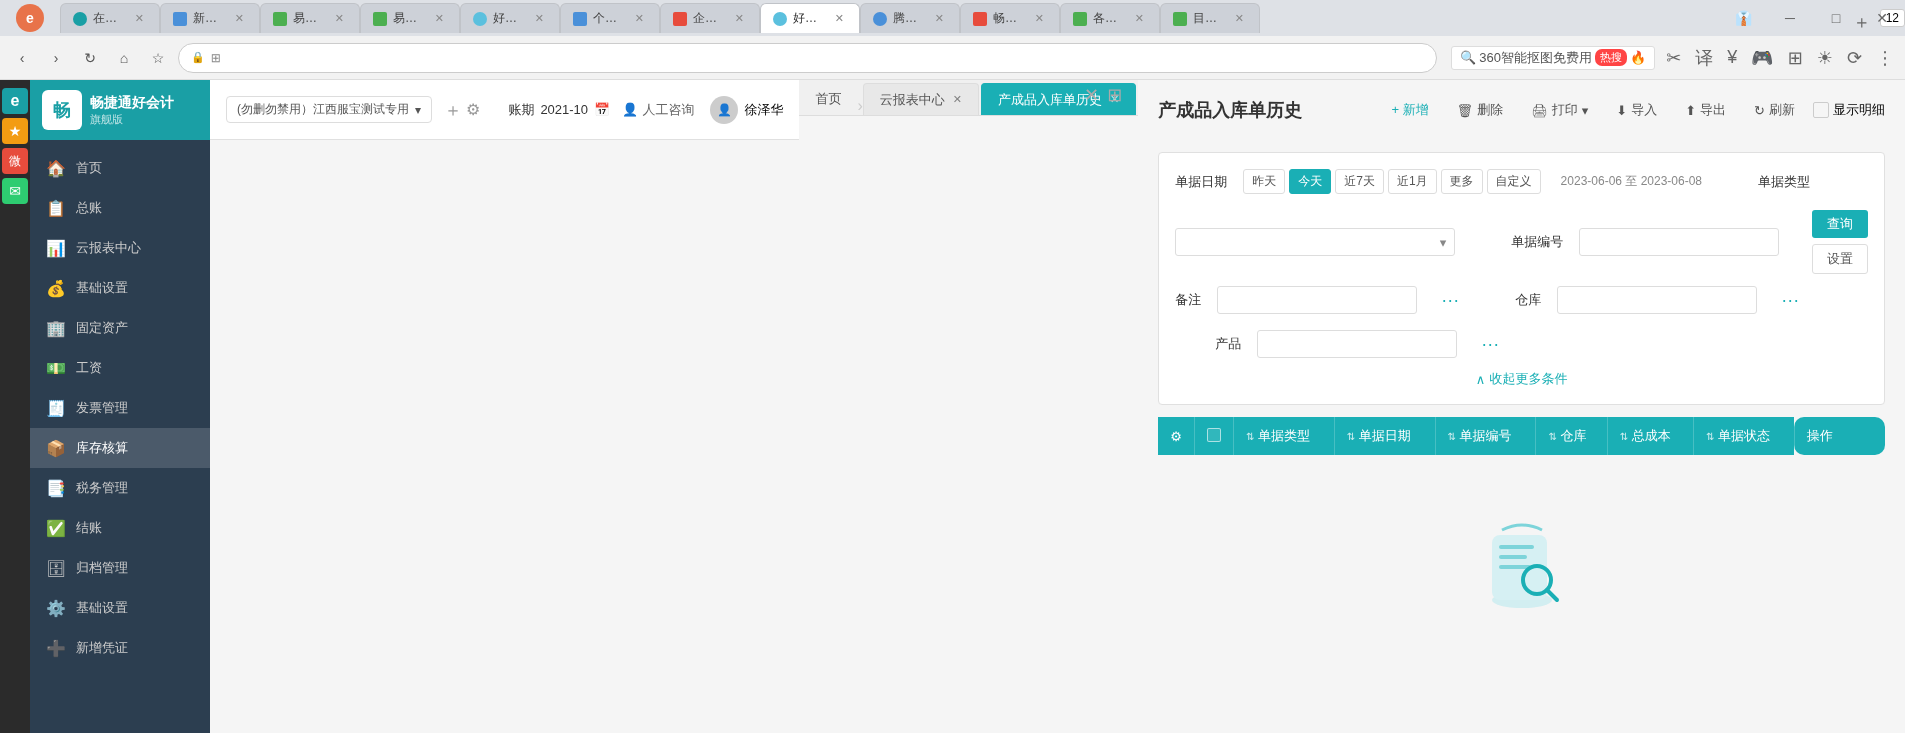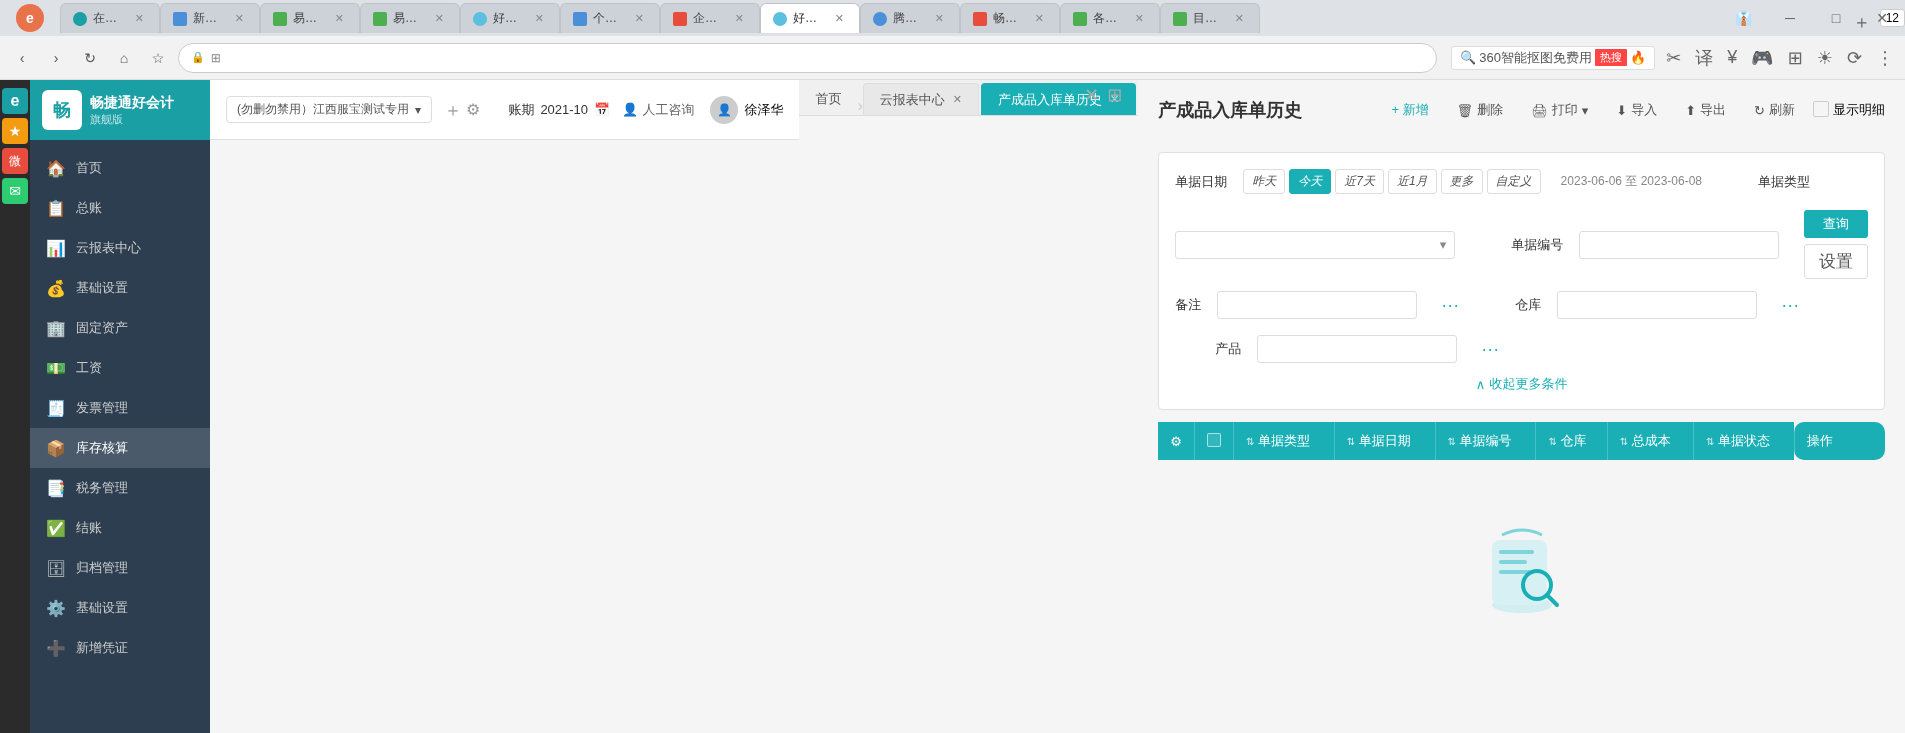--- a/index.html
+++ b/index.html
@@ -66,21 +66,21 @@
     
     .toolbar { display: flex; align-items: center; gap: 8px; margin-bottom: 16px; flex-wrap: wrap; }
     .toolbar-btn { display: flex; align-items: center; gap: 4px; padding: 5px 10px; font-size: 13px; color: #555; cursor: pointer; border: none; background: none; }
     .toolbar-btn.teal { color: #1aafb5; }
 
     
     .filter-area { background: #fff; border: 1px solid #e0e0e0; border-radius: 4px; padding: 16px; margin-bottom: 12px; }
     .filter-row { display: flex; align-items: center; gap: 16px; margin-bottom: 12px; flex-wrap: wrap; }
     .filter-label { font-size: 13px; color: #333; white-space: nowrap; }
     .filter-date-btns { display: flex; align-items: center; gap: 4px; }
-    .date-btn { padding: 3px 8px; font-size: 12px; border: 1px solid #ddd; border-radius: 3px; cursor: pointer; color: #555; background: #fff; font-style: italic; }
+    .date-btn { padding: 3px 8px; font-size: 12px; border: 1px solid #ddd; border-radius: 3px; cursor: pointer; color: #555; background: #fff; }
     .date-btn.active { background: #1aafb5; color: #fff; border-color: #1aafb5; }
     .date-range { font-size: 12px; color: #888; margin-left: 4px; }
     .filter-select { min-width: 200px; height: 28px; border: 1px solid #ddd; border-radius: 3px; display: flex; align-items: center; padding: 0 8px; font-size: 13px; color: #333; cursor: pointer; position: relative; }
     .filter-select-arrow { margin-left: auto; color: #888; }
     .filter-input { height: 28px; border: 1px solid #ddd; border-radius: 3px; padding: 0 8px; font-size: 13px; color: #333; min-width: 200px; }
     .filter-dots { color: #1aafb5; font-size: 18px; cursor: pointer; margin-left: 8px; }
     .collapse-btn { display: flex; align-items: center; gap: 4px; color: #1aafb5; font-size: 13px; cursor: pointer; margin: 0 auto; }
 
     
     .data-table { width: 100%; border-collapse: collapse; }
@@ -89,21 +89,21 @@
     .table-header th:last-child { border-right: none; border-radius: 10px; }
     .sort-icon { font-size: 10px; opacity: 0.8; }
     .th-gear { width: 36px; text-align: center; }
     .th-check { width: 36px; text-align: center; }
 
     
     .empty-state { display: flex; flex-direction: column; align-items: center; justify-content: center; padding: 60px; }
 
     
     .query-btn { padding: 5px 14px; background: #1aafb5; color: #fff; border: none; border-radius: 3px; cursor: pointer; font-size: 13px; }
-    .settings-btn { padding: 5px 14px; background: #fff; color: #555; border: 1px solid #ddd; border-radius: 3px; cursor: pointer; font-size: 17px; }
+    .settings-btn { padding: 5px 14px; background: #fff; color: #555; border: 1px solid #ddd; border-radius: 3px; cursor: pointer; font-size: 13px; }
 
     
     .browser-title-bar { height: 36px; background: #dee1e6; display: flex; align-items: center; position: relative; }
     .win-controls { position: absolute; right: 0; top: 0; height: 36px; display: flex; align-items: center; }
     .win-ctrl-btn { width: 46px; height: 36px; display: flex; align-items: center; justify-content: center; font-size: 14px; color: #666; cursor: pointer; }
   </style>
 </head>
 <body>
 
 <div class="browser-frame">
@@ -193,21 +193,21 @@
     <div class="nav-btn">⌂</div>
     <div class="nav-btn">☆</div>
     <div class="url-bar">
       <span style="font-size:11px;color:#888;margin-right:6px;">🔒</span>
       <span style="font-size:12px;color:#888;">⊞</span>
     </div>
     <div class="toolbar-icons">
       <span style="font-size:13px;color:#555;background:#fff;border:1px solid #ddd;border-radius:3px;padding:2px 8px;display:flex;align-items:center;gap:3px;">
         <span>🔍</span>
         <span>360智能抠图免费用</span>
-        <span style="background:#f44;color:#fff;font-size:11px;padding:1px 5px;border-radius:1px;">热搜</span>
+        <span style="background:#f44;color:#fff;font-size:11px;padding:1px 5px;border-radius:7px;">热搜</span>
         <span>🔥</span>
       </span>
       <span class="toolbar-icon">✂</span>
       <span class="toolbar-icon">译</span>
       <span class="toolbar-icon">¥</span>
       <span class="toolbar-icon">🎮</span>
       <span class="toolbar-icon">⊞</span>
       <span class="toolbar-icon">☀</span>
       <span class="toolbar-icon">⟳</span>
       <span class="toolbar-icon">⋮</span>
@@ -354,21 +354,21 @@
               <span>导入</span>
             </button>
             <button class="toolbar-btn">
               <span>⬆</span>
               <span>导出</span>
             </button>
             <button class="toolbar-btn">
               <span>↻</span>
               <span>刷新</span>
             </button>
-            <div style="display:flex;gap:4px;">
+            <div style="display:flex;align-items:center;gap:4px;">
               <span style="width:16px;height:16px;border:1px solid #ccc;display:inline-block;border-radius:2px;"></span>
               <span>显示明细</span>
             </div>
           </div>
         </div>
 
         <div class="filter-area">
           <div class="filter-row">
 
             <span class="filter-label">单据日期</span>

